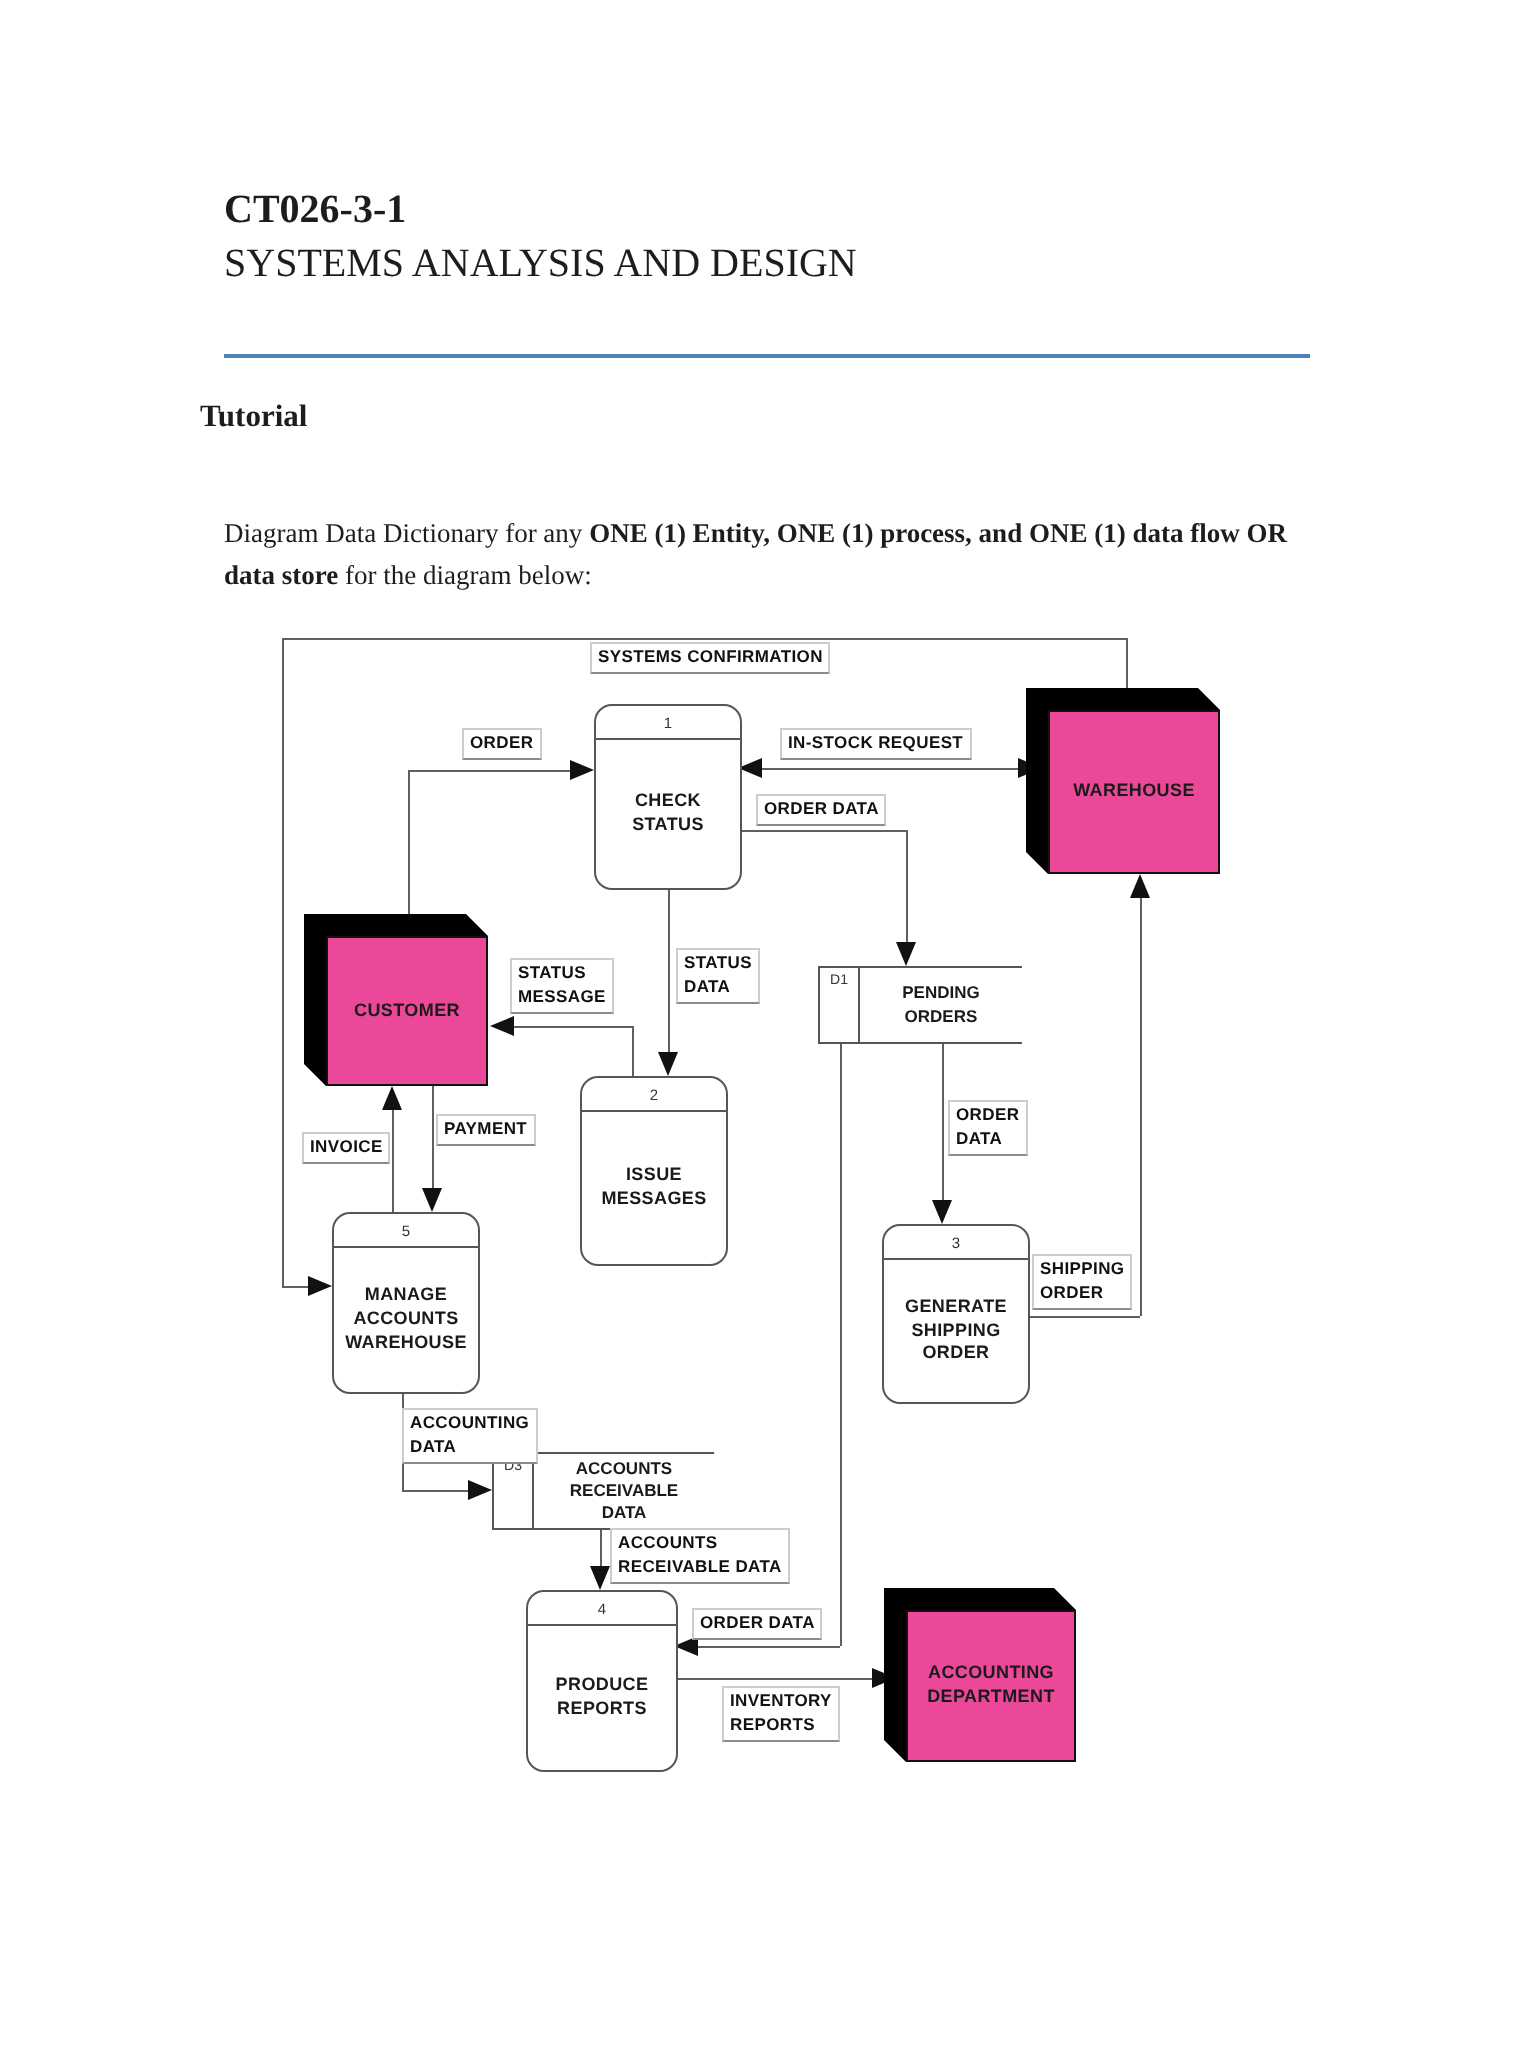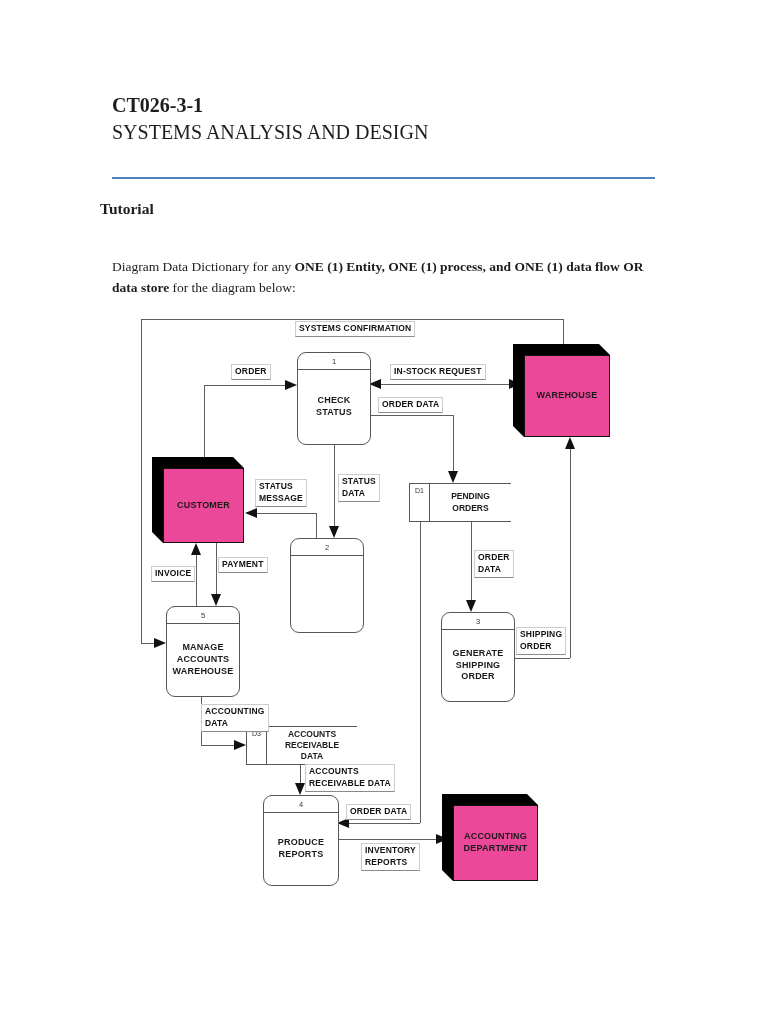--- a/index.html
+++ b/index.html
@@ -117,20 +117,22 @@
     <div class="ar u" style="left:565px;top:437px;"></div>
     <div class="ar r" style="left:436px;top:834px;"></div>
 
     <div class="process" style="left:297px;top:352px;width:72px;height:91px;">
       <div class="pnum">1</div>
       <div class="pbody">CHECK
 STATUS</div>
     </div>
     <div class="process" style="left:290px;top:538px;width:72px;height:93px;">
       <div class="pnum">2</div>
+      <div class="pbody">ISSUE
+MESSAGES</div>
     </div>
     <div class="process" style="left:441px;top:612px;width:72px;height:88px;">
       <div class="pnum">3</div>
       <div class="pbody">GENERATE
 SHIPPING
 ORDER</div>
     </div>
     <div class="process" style="left:263px;top:795px;width:74px;height:89px;">
       <div class="pnum">4</div>
       <div class="pbody">PRODUCE

